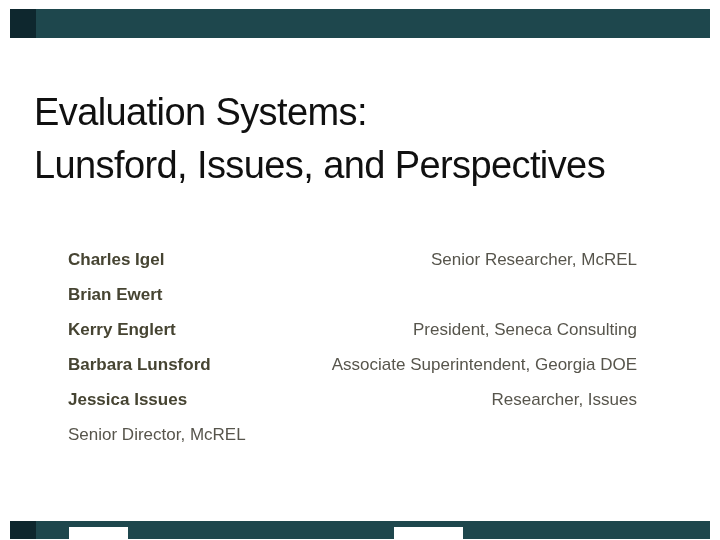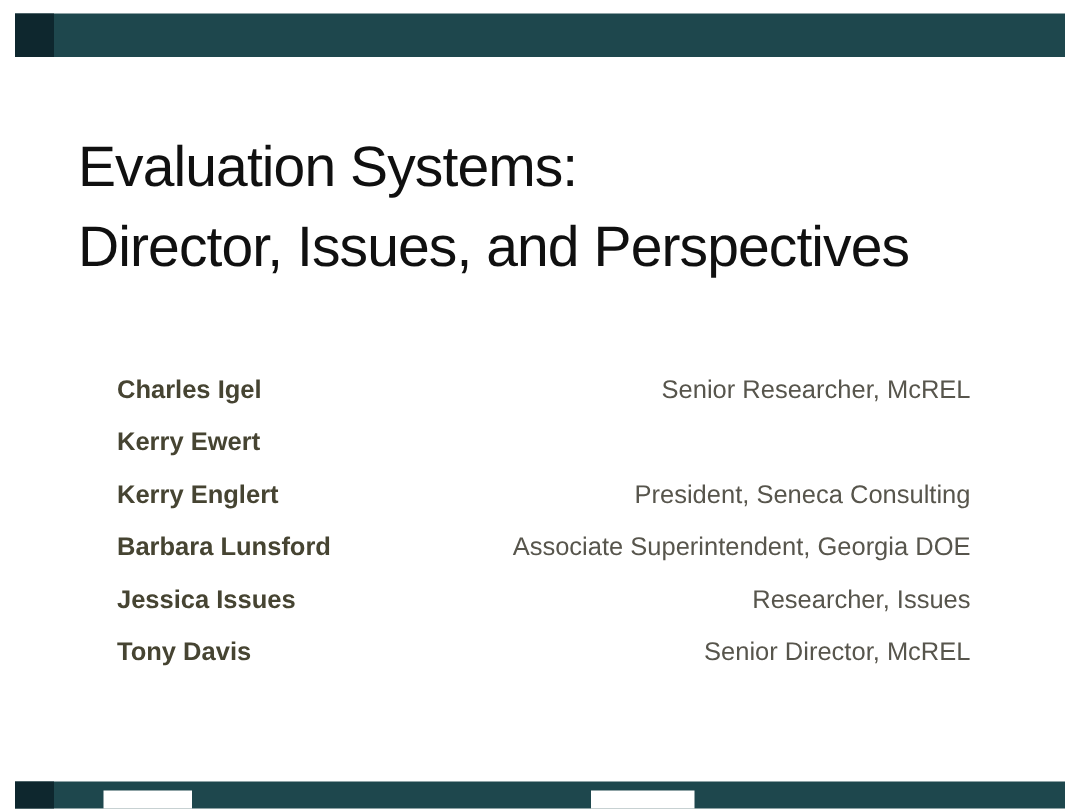--- a/index.html
+++ b/index.html
@@ -44,38 +44,37 @@
     bottom: 0;
     height: 12px;
     background: var(--background, #ffffff);
   }
   .notch-1 { left: 59px;  width: 59px; }
   .notch-2 { left: 384px; width: 69px; }
 
   
   .title {
     position: absolute;
-    left: 52px;
+    left: 34px;
     top: 86px;
     margin: 0;
     font-size: 38px;
     line-height: 53px;
     font-weight: 400;
     letter-spacing: -0.6px;
     color: var(--title, #101010);
   }
   .title-line { display: block; white-space: nowrap; }
 
   
   .participants {
     position: absolute;
     left: 68px;
     top: 242px;
     width: 569px;
-    margin-left: 10px;
   }
   .row {
     display: flex;
     justify-content: space-between;
     align-items: center;
     height: 35px;
   }
   .pname {
     font-weight: 700;
     font-size: 17px;
@@ -92,46 +91,45 @@
 <body>
 
 <div class="slide">
 
   <div class="bar bar-top">
     <div class="bar-cap"></div>
   </div>
 
   <h1 class="title">
     <span class="title-line">Evaluation Systems:</span>
-    <span class="title-line">Director, Issues, and Perspectives</span>
+    <span class="title-line">Lunsford, Issues, and Perspectives</span>
   </h1>
 
   <div class="participants">
 
   <div class="row">
       <span class="pname">Charles Igel</span>
       <span class="prole">Senior Researcher, McREL</span>
     </div>
       <div class="row">
-      <span class="pname">Kerry Ewert</span>
+      <span class="pname">Brian Ewert</span>
     </div>
       <div class="row">
       <span class="pname">Kerry Englert</span>
       <span class="prole">President, Seneca Consulting</span>
     </div>
       <div class="row">
       <span class="pname">Barbara Lunsford</span>
       <span class="prole">Associate Superintendent, Georgia DOE</span>
     </div>
       <div class="row">
       <span class="pname">Jessica Issues</span>
       <span class="prole">Researcher, Issues</span>
     </div>
       <div class="row">
-      <span class="pname">Tony Davis</span>
       <span class="prole">Senior Director, McREL</span>
     </div>
     </div>
 
   <div class="bar bar-bottom">
     <div class="bar-cap"></div>
     <div class="notch notch-1"></div>
     <div class="notch notch-2"></div>
   </div>
 

